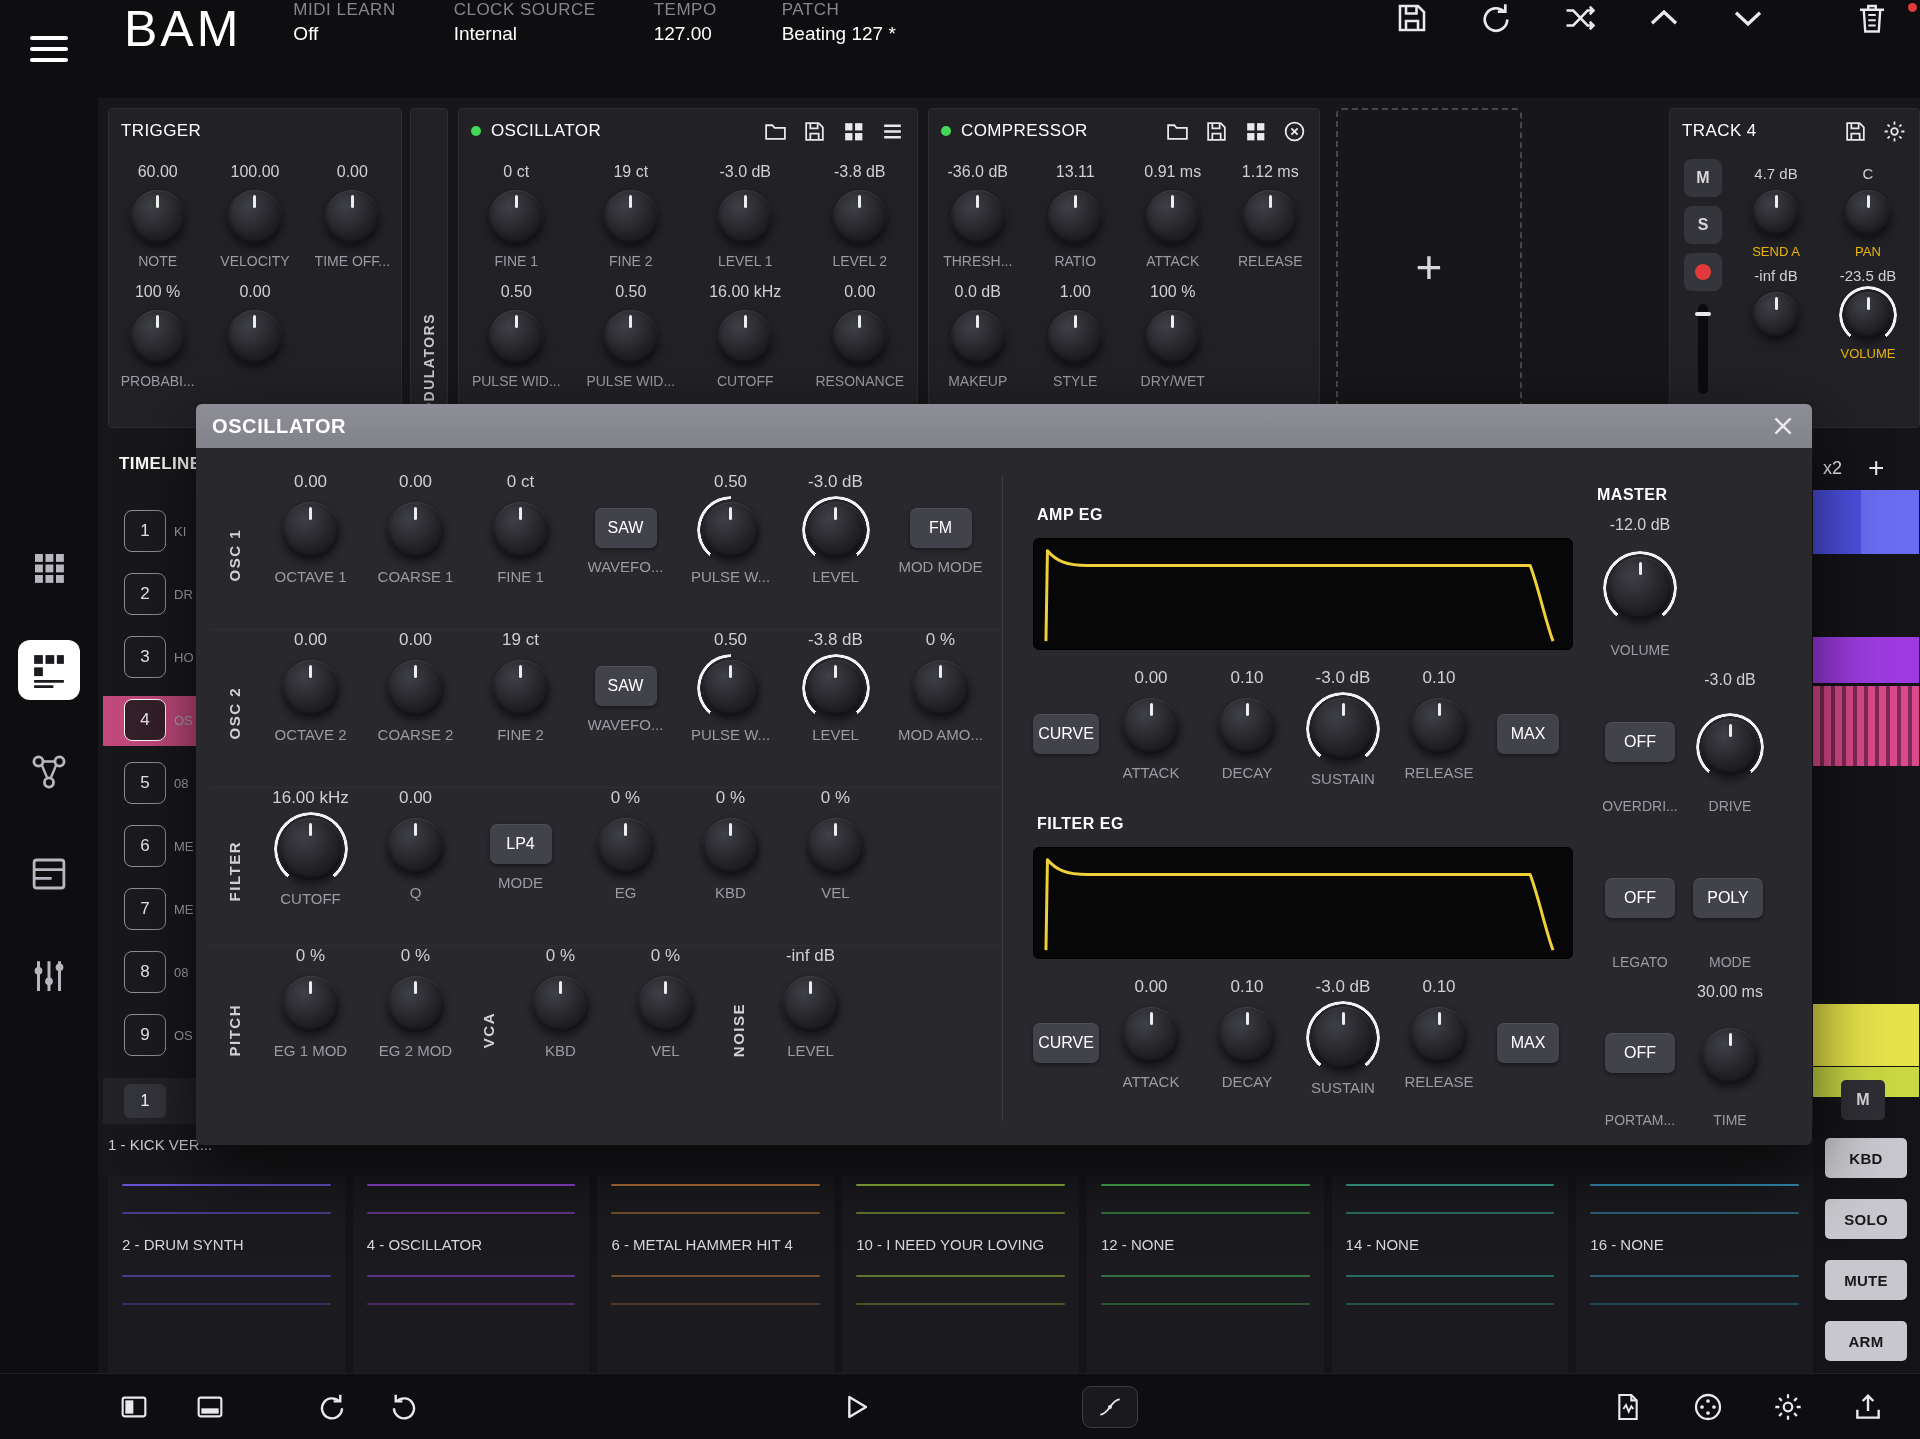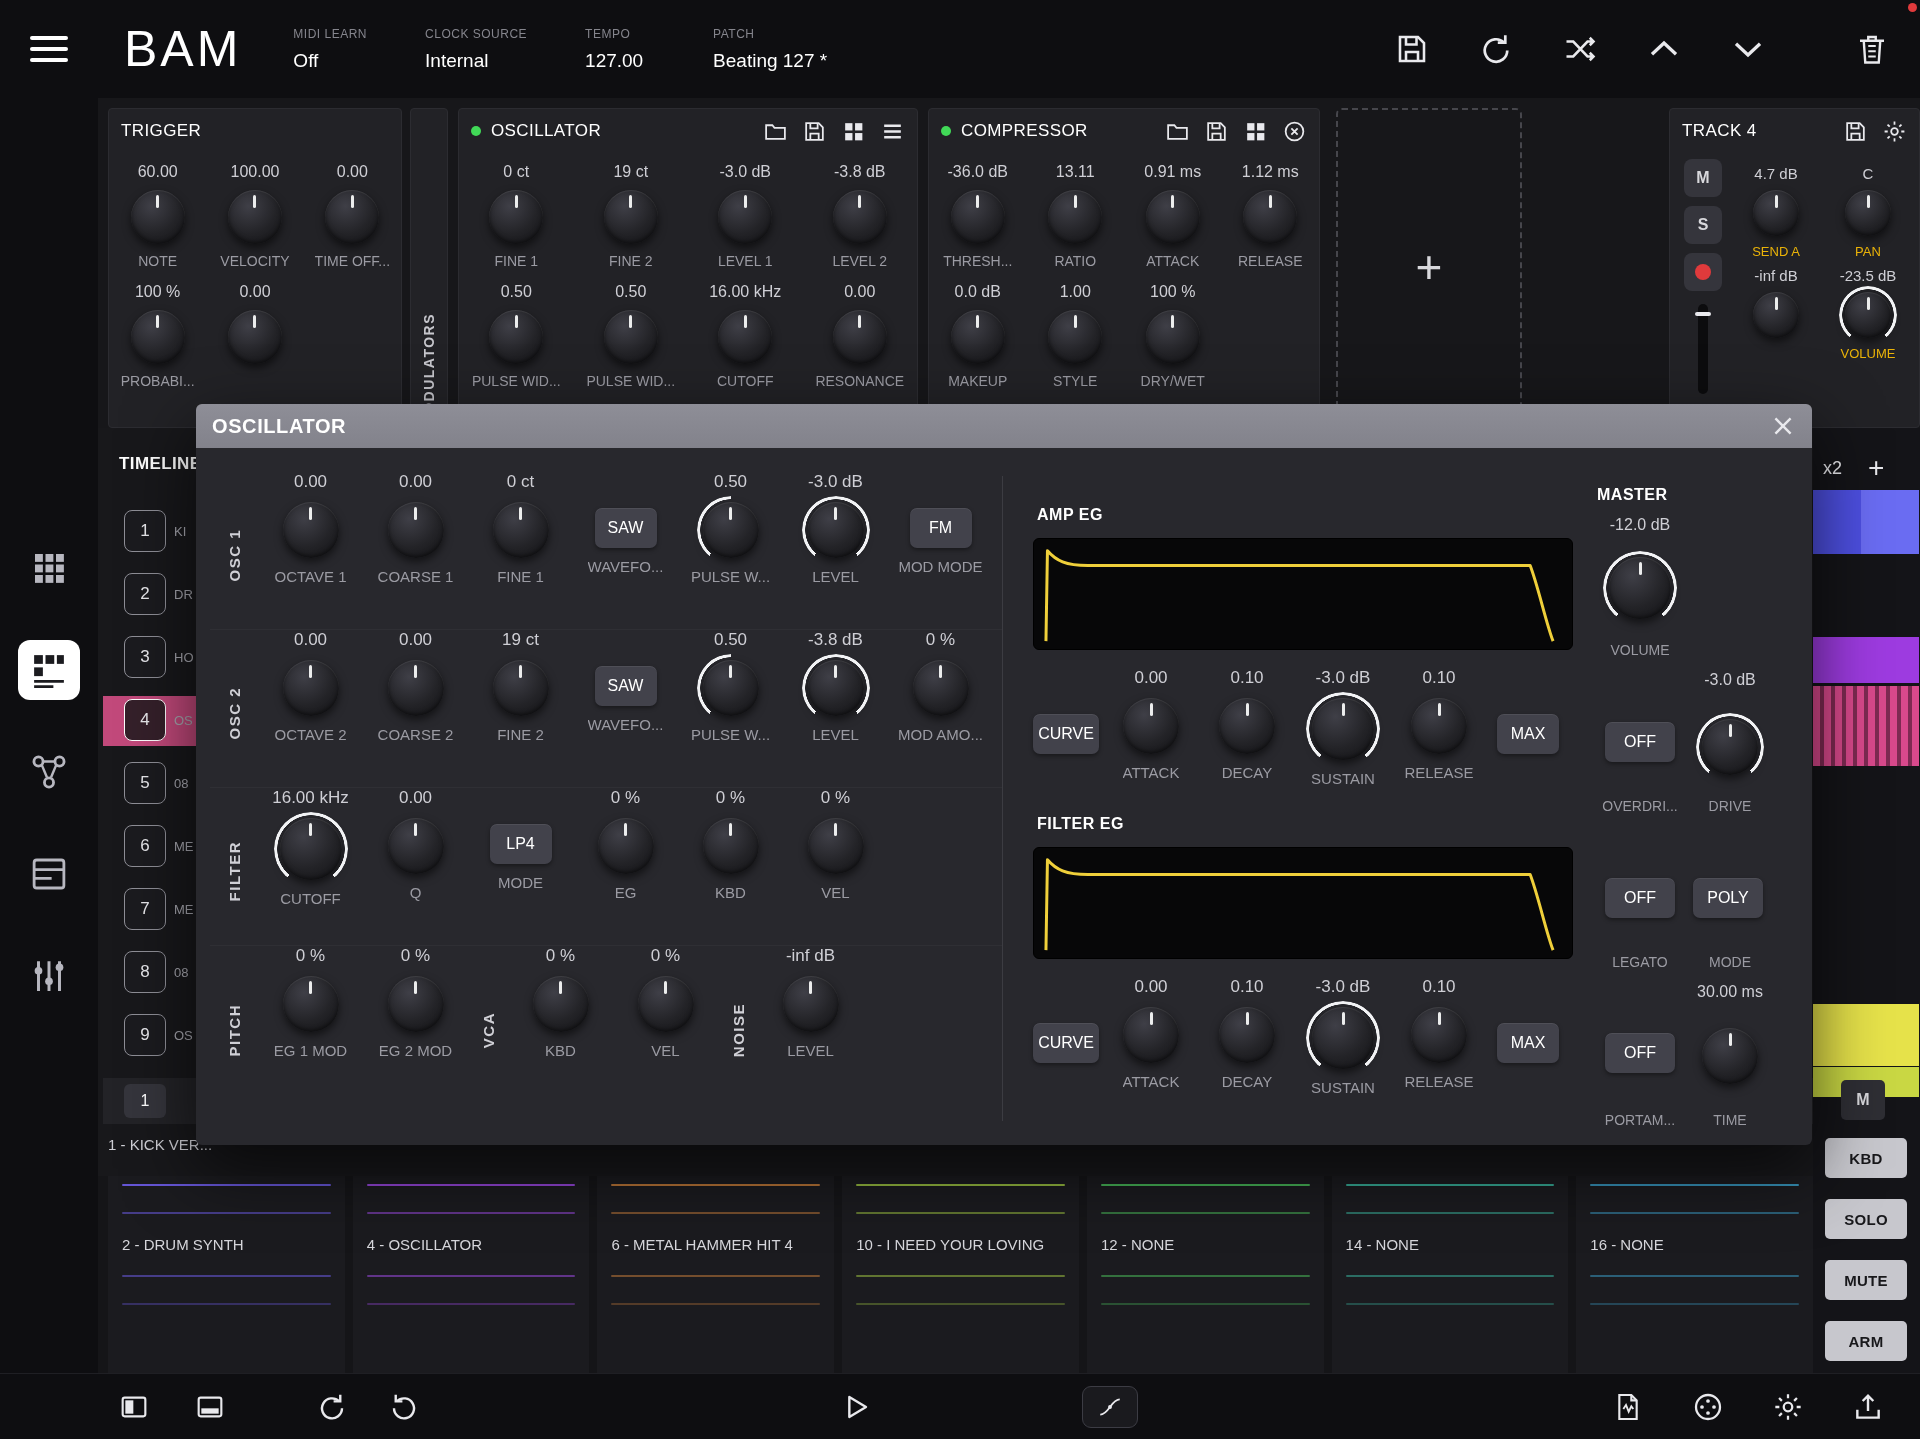--- a/index.html
+++ b/index.html
@@ -3,27 +3,27 @@
 <meta charset="utf-8">
 <style>
 *{margin:0;padding:0;box-sizing:border-box}
 html,body{width:1920px;height:1439px;overflow:hidden;background:#101013;color:#dcdce0;font-family:"Liberation Sans",sans-serif}
 .app{position:relative;width:1920px;height:1439px;background:#17171a;overflow:hidden}
 svg{display:block}
 .ico{color:#e9e9ed}
 button{border:0;background:none;color:inherit;font-family:inherit;cursor:pointer}
 
 
-.topbar{position:absolute;top:0;left:0;right:0;height:98px;background:#0e0e11;display:flex;align-items:center;z-index:8}
+.topbar{position:absolute;top:0;left:0;right:0;height:98px;background:#0e0e11;display:flex;align-items:flex-start;z-index:8}
 .menu-btn{width:98px;height:98px;display:flex;align-items:center;justify-content:center;flex:none}
 .hamburger span{display:block;width:38px;height:4px;border-radius:2px;background:#fff;margin:7px 0}
 .logo{font-size:50px;color:#fff;letter-spacing:3px;margin:0 52px 0 26px;font-weight:400}
 .tb-fields{display:flex;gap:58px}
 .tb-field{min-width:70px}
-.tb-label{font-size:12px;color:#85858d;letter-spacing:.5px;margin-bottom:9px;white-space:nowrap}
+.tb-label{font-size:17px;color:#85858d;letter-spacing:.5px;margin-bottom:3px;white-space:nowrap}
 .tb-value{font-size:19px;color:#fff;white-space:nowrap}
 .tb-icons{margin-left:auto;display:flex;gap:48px;align-items:center;padding-right:30px}
 .icon-btn svg{width:36px;height:36px}
 .icon-btn.ml{margin-left:40px}
 .notif{position:absolute;top:3px;right:3px;width:9px;height:9px;border-radius:50%;background:var(--record-red);z-index:40}
 
 
 .sidebar{position:absolute;left:0;top:98px;bottom:66px;width:98px;background:#0e0e11;z-index:7;display:flex;flex-direction:column;align-items:center;padding-top:440px;gap:42px}
 .side-item{width:62px;height:60px;display:flex;align-items:center;justify-content:center;border-radius:12px;color:#b7b7c0}
 .side-item svg{width:42px;height:42px}

